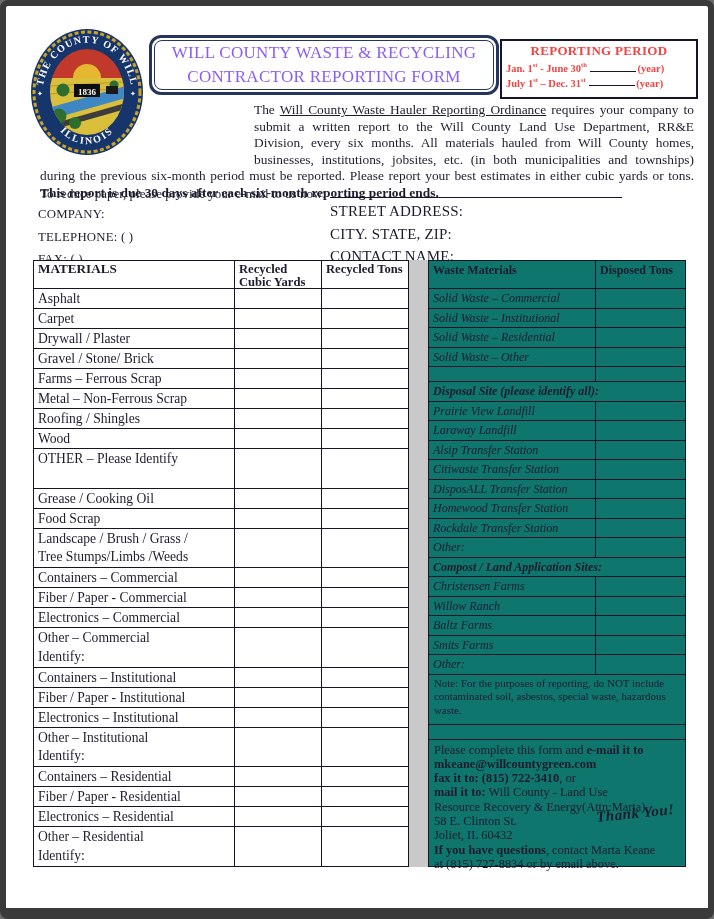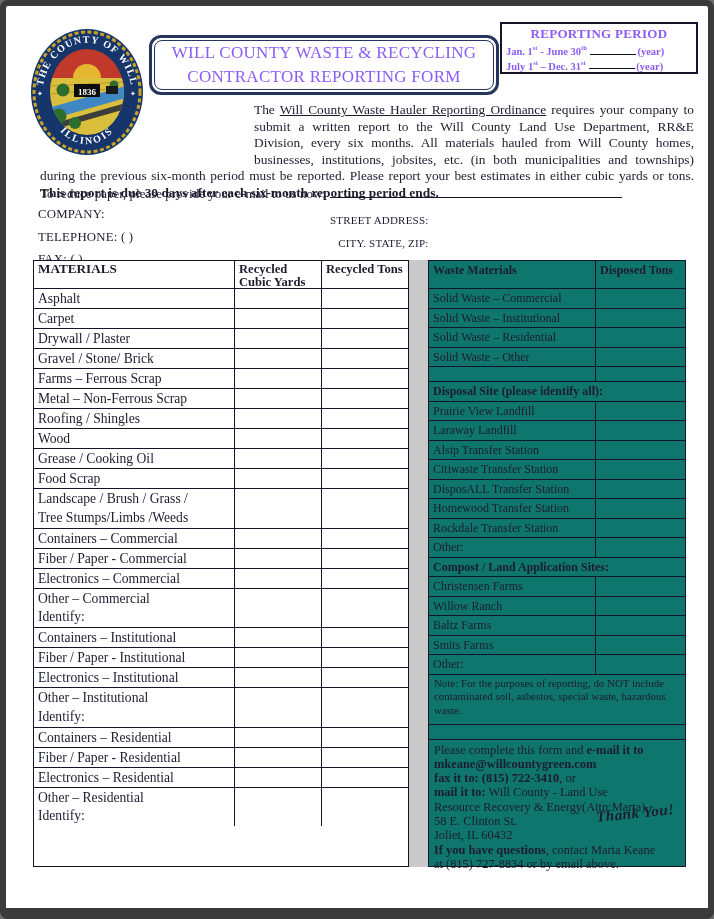--- a/index.html
+++ b/index.html
@@ -17,41 +17,41 @@
   .title-box {
     position:absolute; left:143px; top:29px; width:350px; height:60px;
     border:3px solid #25355e; border-radius:12px; padding:2px;
   }
   .title-inner {
     width:100%; height:100%; border:1px solid #25355e; border-radius:8px;
     display:flex; flex-direction:column; justify-content:center; text-align:center;
     color:#8b5cf6; font-size:17px; line-height:24px; letter-spacing:0.3px;
   }
   .report-box {
-    position:absolute; left:494px; top:16px; width:198px; height:52px;
-    border:2px solid #15152a; padding:2px 4px 0 4px; color:#8b5cf6;
+    position:absolute; left:494px; top:33px; width:198px; height:60px;
+    border:2px solid #15152a; padding:2px 4px 0 4px; color:#ef4444;
   }
   .report-title { text-align:center; font-weight:bold; font-size:13px; letter-spacing:0.3px; }
   .report-line { font-weight:bold; font-size:10.5px; margin-top:2px; white-space:nowrap; }
   .report-line sup { font-size:6.5px; }
   .blank-sm { display:inline-block; width:46px; border-bottom:1px solid #15152a; height:9px; margin:0 1px; }
 
   
   .intro {
     position:absolute; left:34px; top:96px; width:654px;
     font-size:13.4px; line-height:16.6px; text-align:justify;
   }
   .seal-spacer { float:left; width:214px; height:50px; }
   .ordinance { text-decoration:underline; }
   .email-line { position:absolute; left:34px; top:180px; font-size:13px; white-space:nowrap; }
   .blank-lg { display:inline-block; width:292px; border-bottom:1.5px solid #15152a; height:11px; margin-left:4px; }
 
   
   .fields-left  { position:absolute; left:32px;  top:197px; font-size:12.8px; line-height:22.6px; letter-spacing:0.2px;font-family:Liberation Serif, serif; }
-  .fields-right { position:absolute; left:324px; top:203px; font-size:11px; line-height:22.6px; letter-spacing:0.2px;text-align:right; }
+  .fields-right { position:absolute; left:324px; top:194px; font-size:15px; line-height:22.6px; letter-spacing:0.2px; }
 
   
   .tables { position:absolute; left:27px; top:254px; width:653px; height:607px; display:flex; }
   .tbl-left  { width:376px; border:1.5px solid #15152a; display:flex; flex-direction:column; background:#fff; }
   .strip { width:19px; background:#c9c9c9; }
   .tbl-right { width:258px; border:1.5px solid #15152a; display:flex; flex-direction:column; background:#0f766e; }
 
   .lhead { display:flex; height:27px; flex-shrink:0; font-weight:bold; font-size:12.6px; line-height:12.8px; }
   .lhead .hc { padding:2px 4px; }
   .hc-label { width:200px; font-size:13.2px; }
@@ -65,21 +65,21 @@
   .lrow.tall .cell-label { line-height:18.5px; padding-top:1px; }
   .lrow .cell-cy { width:87px; border-left:1px solid #15152a; }
   .lrow .cell-t  { flex:1;     border-left:1px solid #15152a; }
   .cell-label div:empty { display:none; }
 
   .rhead { display:flex; height:27px; flex-shrink:0; font-weight:bold; font-size:12px; line-height:12.4px; }
   .rhead .hc { padding:3px 4px; }
   .rh-label { flex:1; }
   .rh-t { width:90px; border-left:1px solid #15152a; }
 
-  .wrow { display:flex; border-top:1px solid #15152a; height:19.5px; flex-shrink:0; font-size:12px; }
+  .wrow { display:flex; border-top:1px solid #15152a; height:19.5px; flex-shrink:0; font-size:12px;font-style:italic; }
   .wrow .lbl { flex:1; padding:1px 4px; line-height:16.5px; white-space:nowrap; overflow:hidden; }
   .wrow .val { width:90px; border-left:1px solid #15152a; }
   .wrow.row-section { font-weight:bold; }
   .wrow.row-spacer { height:15px; }
 
   .note-row {
     border-top:1px solid #15152a; height:50px; flex-shrink:0;
     font-size:10.9px; line-height:13.6px; padding:2px 5px;
   }
   .gap-row { border-top:1px solid #15152a; height:15px; flex-shrink:0; }
@@ -249,20 +249,28 @@
 
           <div class="lrow">
             <div class="cell-label">
               <div>Wood</div>
 
             </div>
             <div class="cell-cy"></div>
             <div class="cell-t"></div>
           </div>
 
+          <div class="lrow tall">
+            <div class="cell-label">
+              <div>OTHER – Please Identify</div>
+
+            </div>
+            <div class="cell-cy"></div>
+            <div class="cell-t"></div>
+          </div>
 
           <div class="lrow">
             <div class="cell-label">
               <div>Grease / Cooking Oil</div>
 
             </div>
             <div class="cell-cy"></div>
             <div class="cell-t"></div>
           </div>
 

